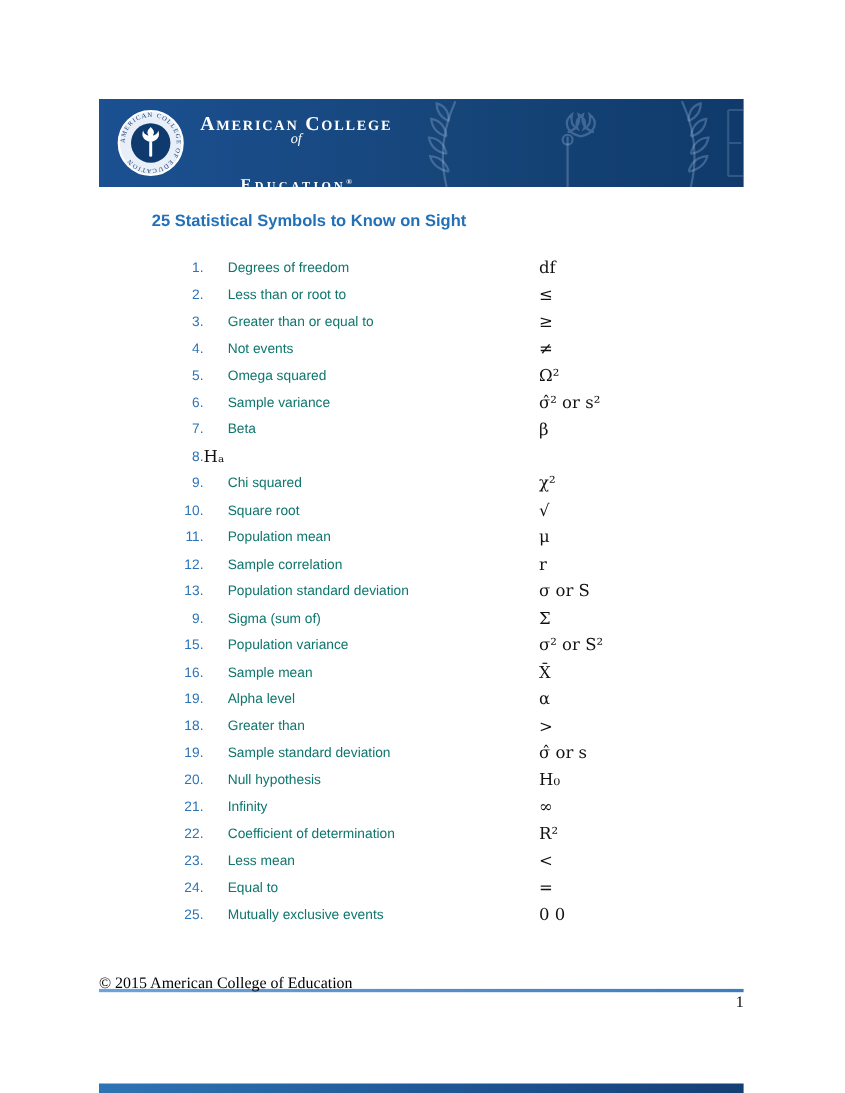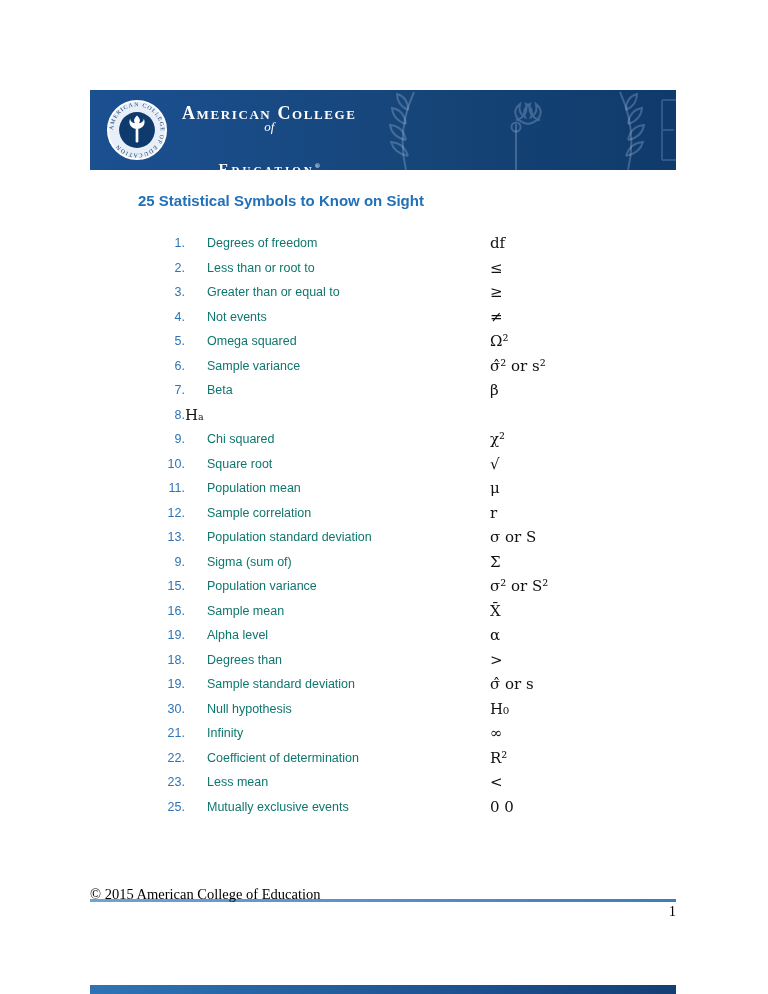--- a/index.html
+++ b/index.html
@@ -307,32 +307,32 @@
     </div>
 
     <div class="row">
       <span class="num">19.</span>
       <span class="term">Alpha level</span>
       <span class="symbol">α</span>
     </div>
 
     <div class="row">
       <span class="num">18.</span>
-      <span class="term">Degrees than</span>
+      <span class="term">Greater than</span>
       <span class="symbol">&gt;</span>
     </div>
 
     <div class="row">
       <span class="num">19.</span>
       <span class="term">Sample standard deviation</span>
       <span class="symbol">σ̂ or s</span>
     </div>
 
     <div class="row">
-      <span class="num">30.</span>
+      <span class="num">20.</span>
       <span class="term">Null hypothesis</span>
       <span class="symbol">H₀</span>
     </div>
 
     <div class="row">
       <span class="num">21.</span>
       <span class="term">Infinity</span>
       <span class="symbol">∞</span>
     </div>
 
@@ -341,20 +341,25 @@
       <span class="term">Coefficient of determination</span>
       <span class="symbol">R²</span>
     </div>
 
     <div class="row">
       <span class="num">23.</span>
       <span class="term">Less mean</span>
       <span class="symbol">&lt;</span>
     </div>
 
+    <div class="row">
+      <span class="num">24.</span>
+      <span class="term">Equal to</span>
+      <span class="symbol">=</span>
+    </div>
 
     <div class="row">
       <span class="num">25.</span>
       <span class="term">Mutually exclusive events</span>
       <span class="symbol">0 0</span>
     </div>
   </div>
 
   <div class="footer-rule"></div>
   <div class="page-number">1</div>

